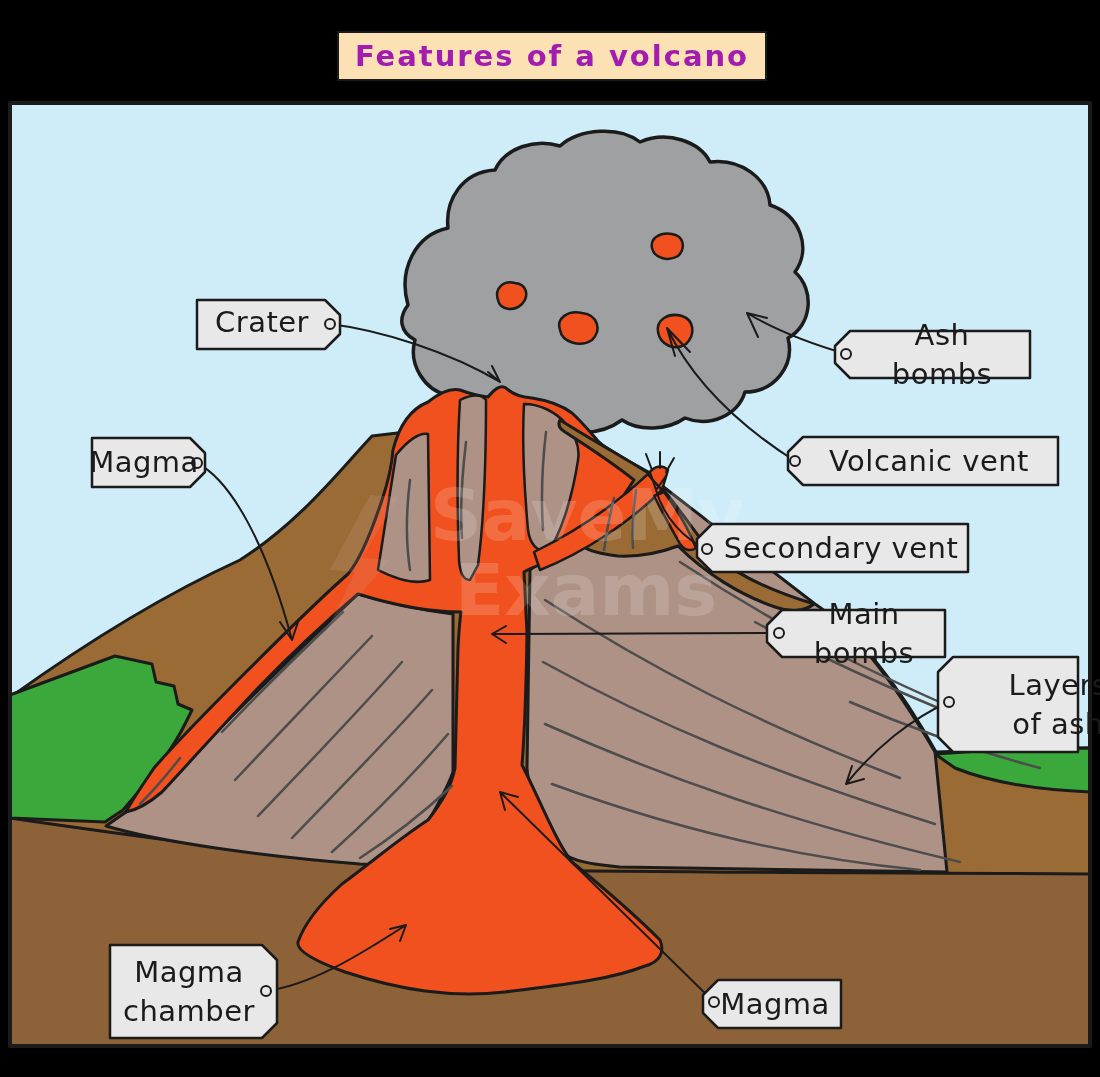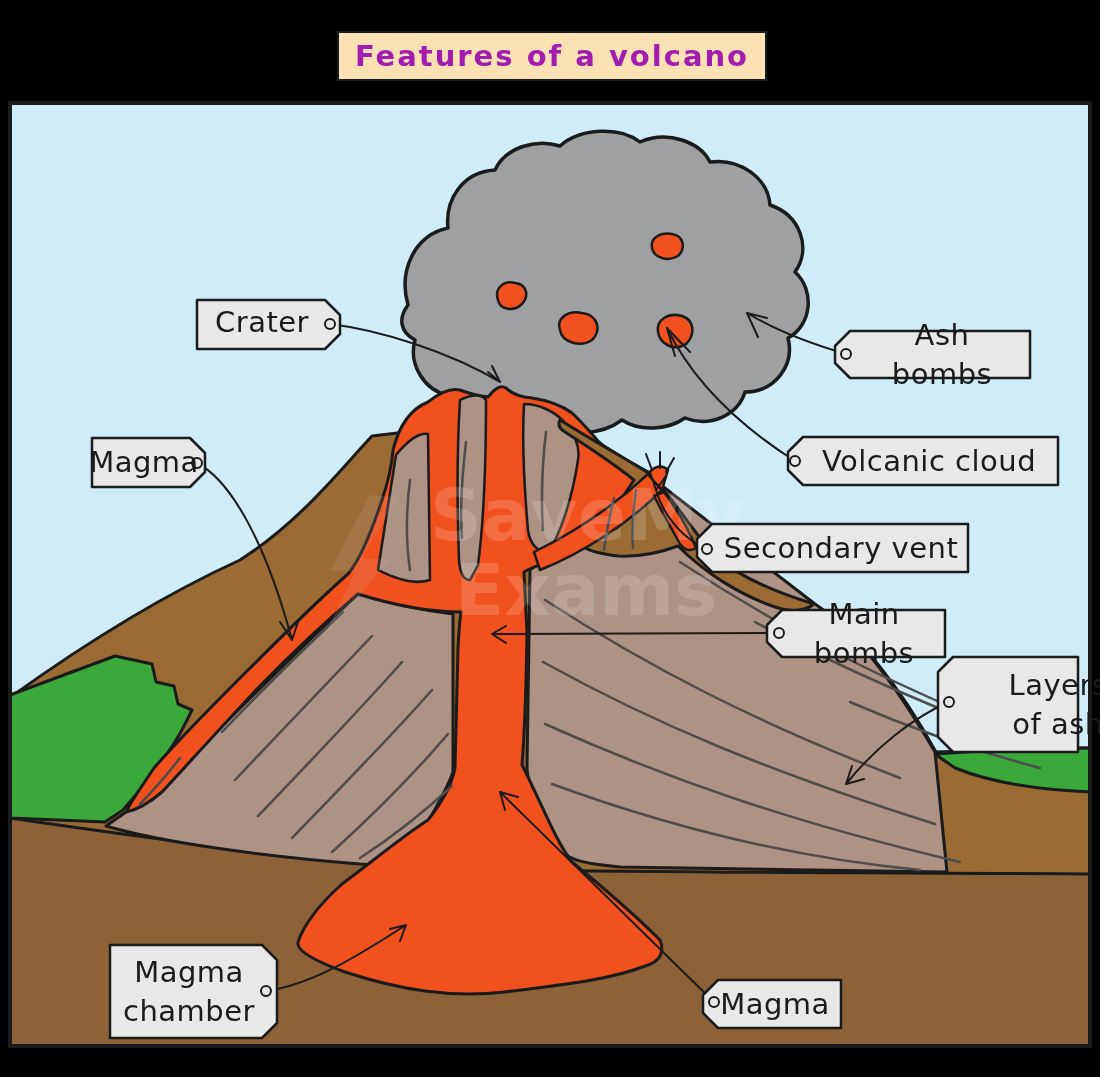--- a/index.html
+++ b/index.html
@@ -176,21 +176,21 @@
 
     <rect x="10" y="103" width="1080" height="943" fill="none" class="ol" style="stroke-width:4"></rect>
   </svg>
 
   <div class="title-box" style="background: rgb(251, 225, 179);">
     <span>Features of a volcano</span>
   </div>
 
   <div class="tagtext" style="left:203px; top:300px; width:118px; height:45px;">Crater</div>
   <div class="tagtext" style="left:860px; top:331px; width:164px; height:47px;">Ash bombs</div>
-  <div class="tagtext" style="left:806px; top:437px; width:246px; height:48px;">Volcanic cloud</div>
+  <div class="tagtext" style="left:806px; top:437px; width:246px; height:48px;">Volcanic vent</div>
   <div class="tagtext" style="left:720px; top:524px; width:242px; height:48px;">Secondary vent</div>
   <div class="tagtext" style="left:788px; top:610px; width:152px; height:47px;">Main bombs</div>
   <div class="tagtext" style="left:96px; top:438px; width:96px; height:49px;">Magma</div>
   <div class="tagtext" style="left:998px; top:659px; width:120px; height:91px;">Layers
 of ash</div>
   <div class="tagtext" style="left:116px; top:947px; width:146px; height:89px;">Magma
 chamber</div>
   <div class="tagtext" style="left:716px; top:980px; width:118px; height:48px;">Magma</div>
 </div>
 

